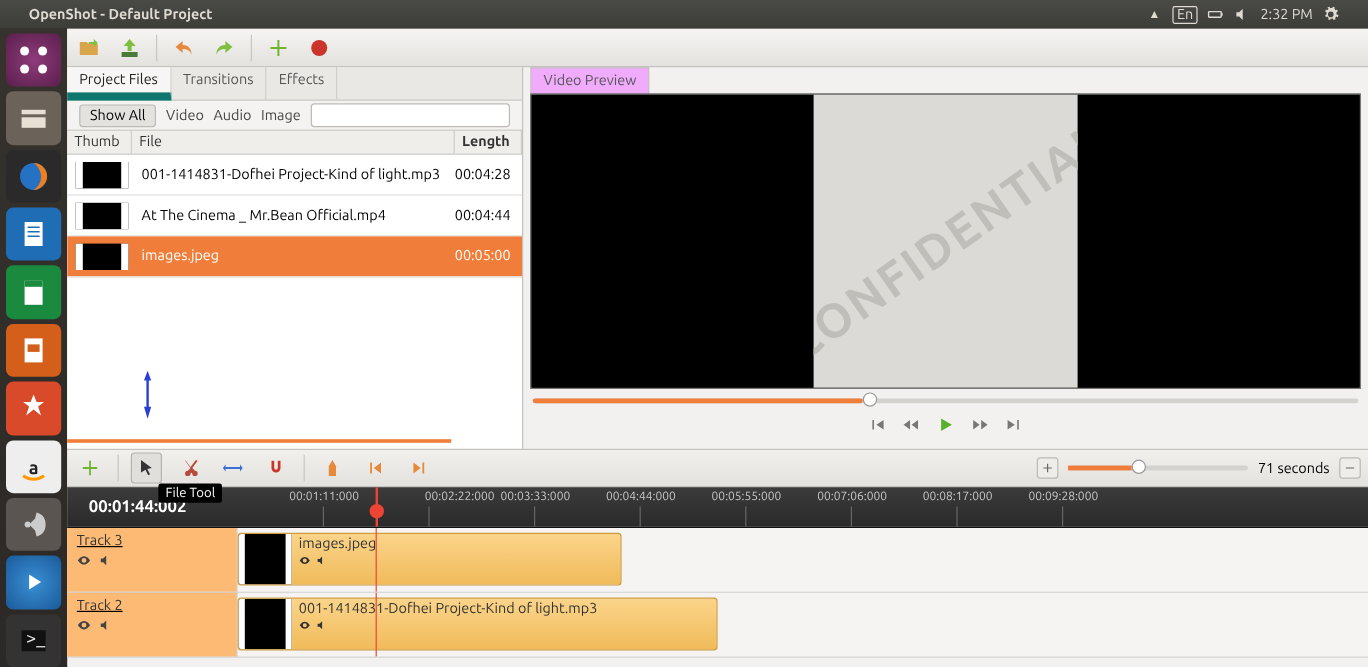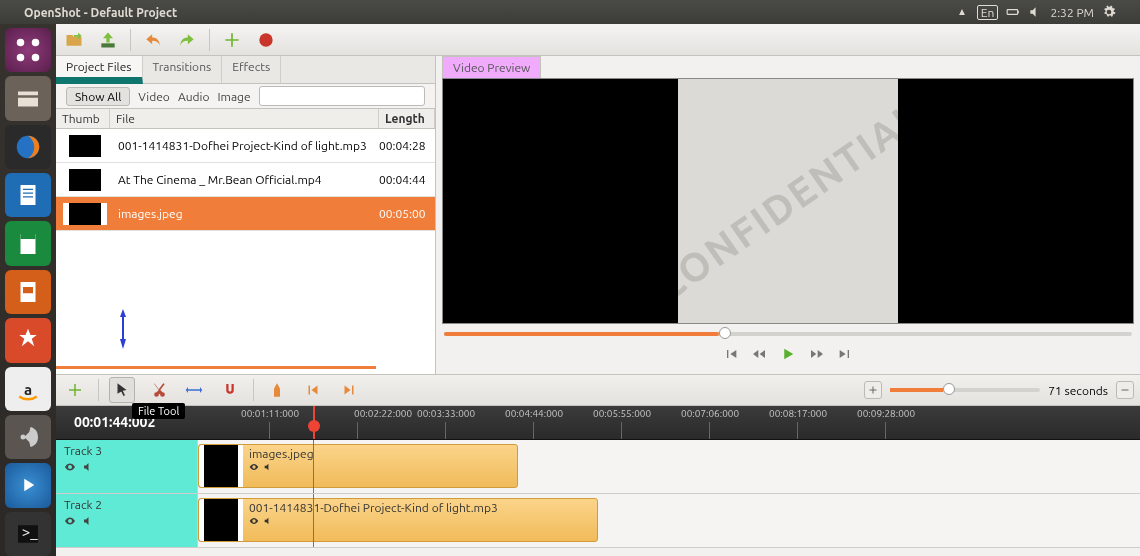--- a/index.html
+++ b/index.html
@@ -66,21 +66,21 @@
 .zoom .zknob { position:absolute; left:35%; top:-5px; width:12px; height:12px; background:#fff; border:1px solid #999; border-radius:50%; }
 .tooltip { position:absolute; left:76px; top:28px; background:#000; color:#fff; padding:2px 6px; font-size:11px; border-radius:2px; z-index:5; }
 .ruler { height:34px; background:linear-gradient(#3b3b3b,#2a2a2a); color:#aeaeae; position:relative; overflow:hidden; border-bottom:1px solid #111; }
 .ruler .curtime { position:absolute; left:18px; top:8px; color:#fff; font-size:14px; font-weight:bold; }
 .ruler .tick { position:absolute; top:2px; font-size:10px; color:#c9c9c9; }
 .ruler .tline { position:absolute; top:16px; bottom:0; width:1px; background:#666; }
 .ruler .playhead { position:absolute; top:0; bottom:0; width:2px; background:#e43; left:257px; }
 .ruler .playhead::before { content:""; position:absolute; left:-5px; top:14px; width:12px; height:12px; background:#e43; border-radius:50%; }
 .tracks { background:#ececea; }
 .track { display:flex; height:54px; border-bottom:1px solid #cfcdca; }
-.trackhead { width:142px; background:#5eead4; border-right:1px solid #cfcdca; padding:4px 8px; }
+.trackhead { width:142px; background:#fdba74; border-right:1px solid #cfcdca; padding:4px 8px;text-decoration:underline; }
 .trackhead .tname { color:#333; }
 .trackhead .ticons { margin-top:4px; display:flex; gap:6px; }
 .trackhead svg { width:12px; height:12px; fill:#444; }
 .tracklane { flex:1; position:relative; background:#f5f4f2; }
 .clip { position:absolute; top:4px; height:44px; background:linear-gradient(#fbd48a,#f0bb5a); border:1px solid #d19a3a; border-radius:3px; display:flex; align-items:flex-start; overflow:hidden; }
 .clip .cth { width:44px; height:100%; background:#000; position:relative; flex-shrink:0; }
 .clip .cth::before,.clip .cth::after { content:""; position:absolute; top:0; bottom:0; width:5px; background:#fff; }
 .clip .cth::before{left:0}.clip .cth::after{right:0}
 .clip .cinfo { padding:2px 6px; font-size:10px; color:#333; }
 .clip .cinfo .cicons { display:flex; gap:4px; margin-top:2px; }

